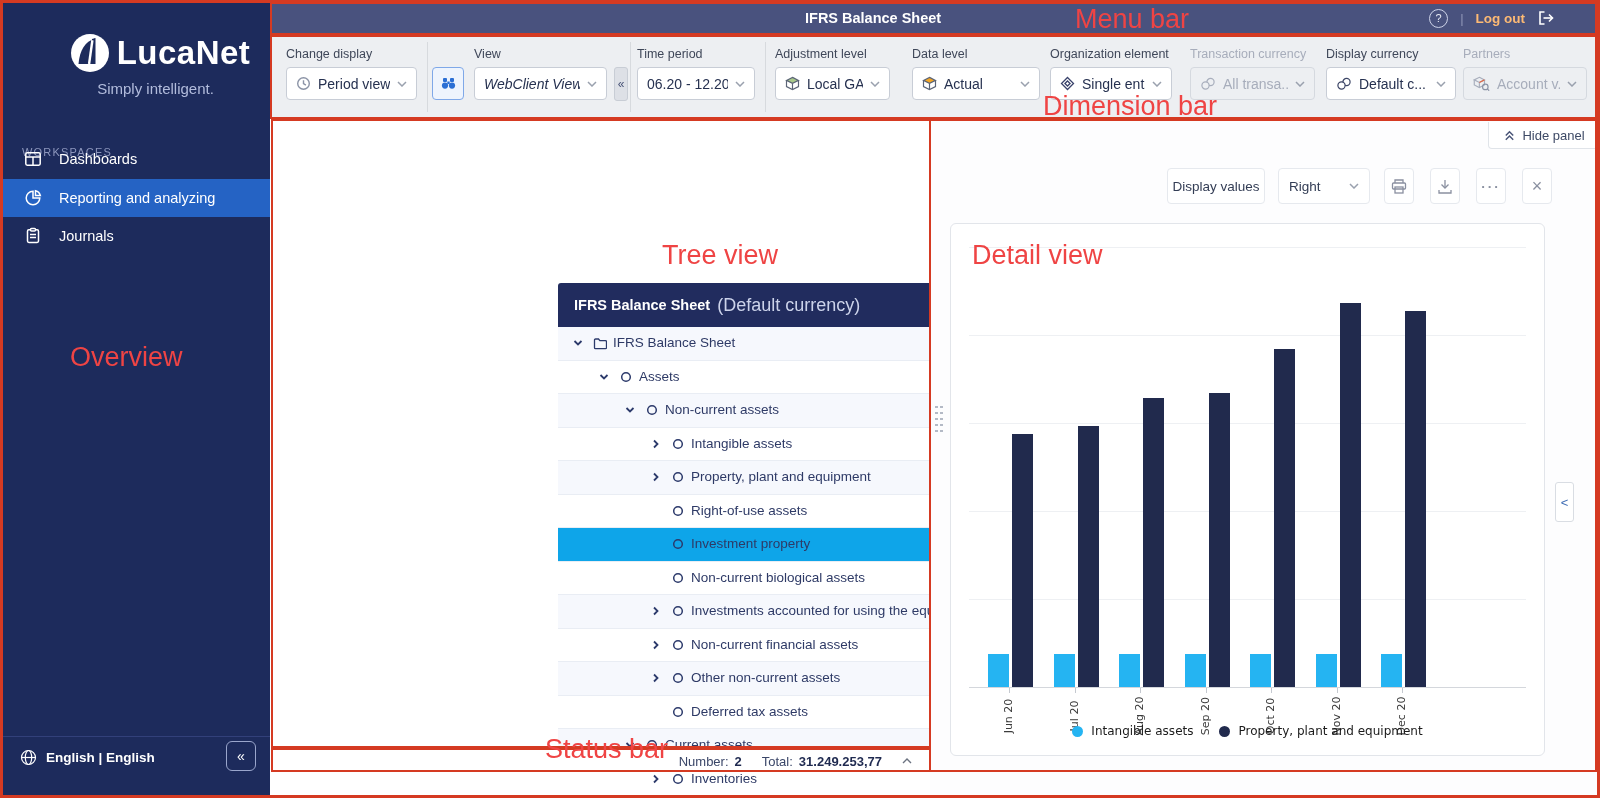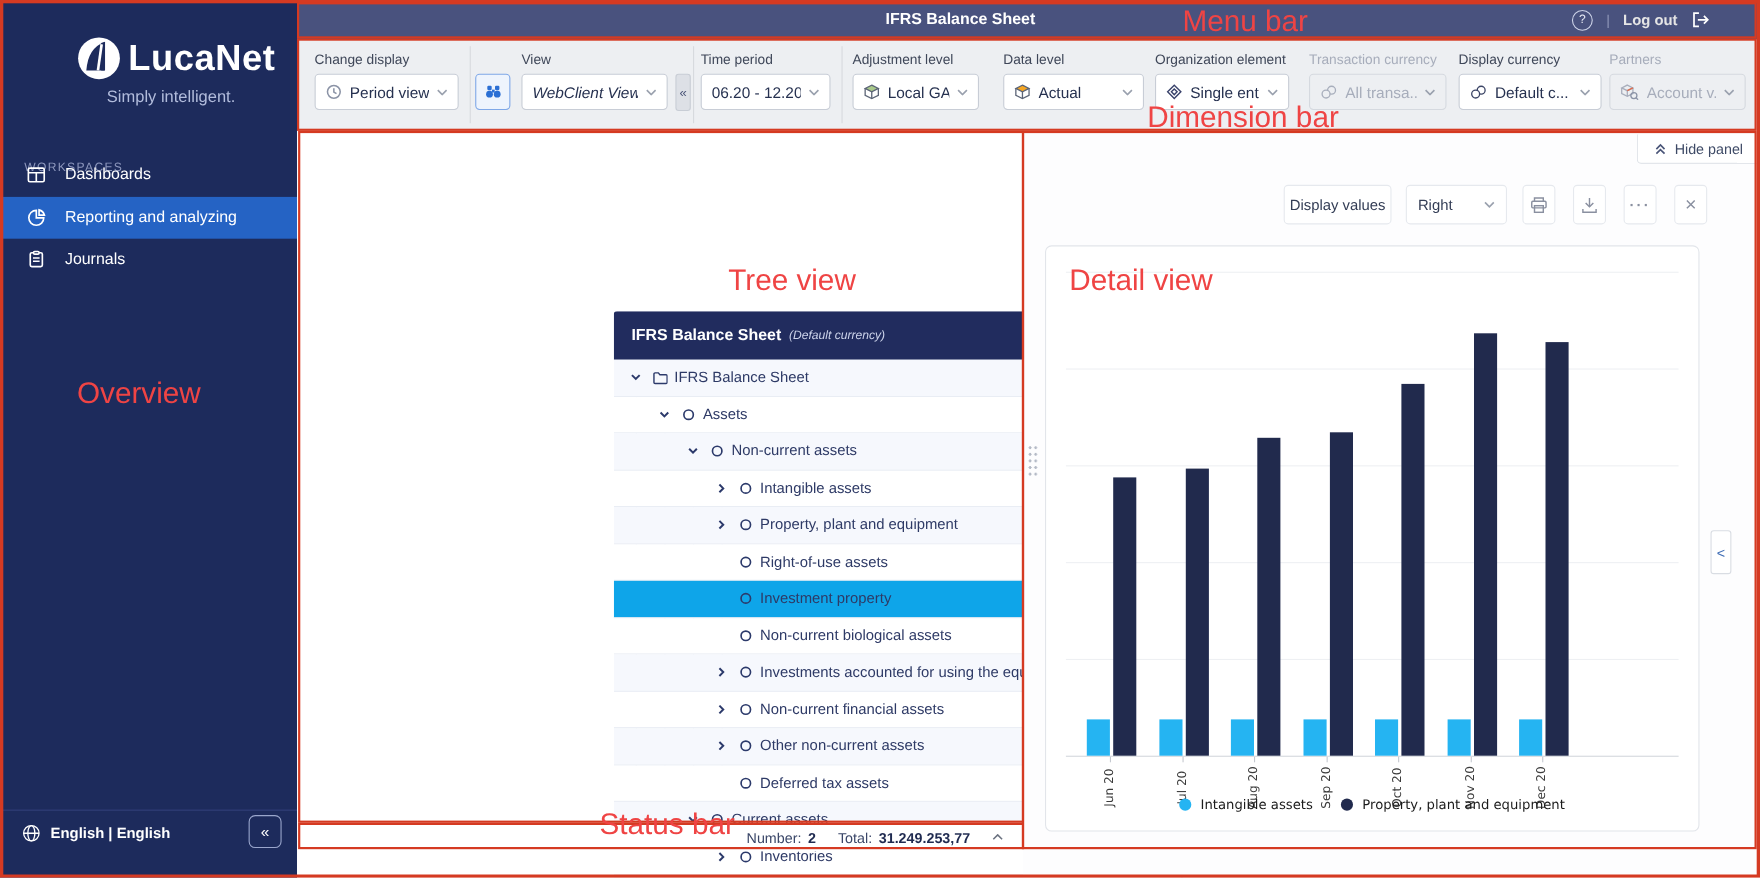--- a/index.html
+++ b/index.html
@@ -20,21 +20,21 @@
   #lang-row{left:20px;top:744px;height:26px;display:flex;align-items:center;gap:9px;color:#fff;font-size:13.5px;font-weight:bold;}
   #side-collapse{left:226px;top:741px;width:28px;height:28px;border:1.5px solid #9aa6cc;border-radius:6px;
     color:#fff;font-size:14px;display:flex;align-items:center;justify-content:center;cursor:pointer;}
   
   #menubar{left:270px;top:0;width:1330px;height:36px;background:#49527e;}
   #menu-title{left:535px;top:0;height:36px;display:flex;align-items:center;color:#fff;font-size:14.5px;font-weight:bold;}
   #menu-right{right:46px;top:0;height:36px;display:flex;align-items:center;gap:12px;position:absolute;}
   #help-icon{width:17px;height:17px;border:1.4px solid #cdd3e8;border-radius:50%;color:#e8ebf5;font-size:11px;
     display:flex;align-items:center;justify-content:center;cursor:pointer;}
   #menu-sep{color:#8f97b8;font-size:13px;}
-  #logout-label{color:#e5e5e5;font-size:13.5px;font-weight:bold;cursor:pointer;}
+  #logout-label{color:#fdba74;font-size:13.5px;font-weight:bold;cursor:pointer;}
   
   #dimbar{left:270px;top:36px;width:1330px;height:82px;background:#edeff2;}
   .dim-label{position:absolute;top:11px;font-size:12.5px;color:#3f4759;white-space:nowrap;}
   .dim-label.disabled{color:#a7adbb;}
   .dim-box{position:absolute;top:31px;height:33px;background:#fff;border:1px solid #c8cdd6;border-radius:4px;
     box-sizing:border-box;display:flex;align-items:center;gap:7px;padding:0 9px;cursor:pointer;}
   .dim-box .val{font-size:14px;color:#263150;white-space:nowrap;overflow:hidden;}
   .dim-box .chev{margin-left:auto;display:flex;}
   .dim-box.disabled{background:#edeff2;border-color:#d5d9df;cursor:default;}
   .dim-box.disabled .val{color:#a7adbb;}
@@ -42,21 +42,21 @@
   #binoculars-btn{left:162px;top:31px;width:32px;height:33px;border:1px solid #7fa8e8;background:#eef4fd;border-radius:4px;
     display:flex;align-items:center;justify-content:center;cursor:pointer;box-sizing:border-box;}
   #dim-collapse{left:344px;top:31px;width:14px;height:34px;background:#dde0e6;border:1px solid #c8cdd5;border-radius:3px;
     color:#4a5578;font-size:12px;display:flex;align-items:center;justify-content:center;cursor:pointer;box-sizing:border-box;}
   
   #treepanel{left:270px;top:118px;width:660px;height:680px;background:#fff;}
   #treetable{left:288px;top:165px;width:630px;height:583px;overflow:hidden;}
   #tree-header{position:absolute;left:0;top:0;width:630px;height:44px;background:#212c5e;border-radius:3px 3px 0 0;
     display:flex;align-items:center;color:#fff;}
   #tree-title{margin-left:16px;font-size:14.5px;font-weight:bold;}
-  #tree-subtitle{margin-left:7px;font-size:11px;color:#ccd3ea;font-style:italic;}
+  #tree-subtitle{margin-left:7px;font-size:18px;color:#ccd3ea;}
   #tree-kebab{position:absolute;left:488px;top:0;height:44px;width:22px;display:flex;align-items:center;justify-content:center;
     color:#fff;font-size:15px;cursor:pointer;}
   #tree-colhead{position:absolute;left:516px;top:0;width:114px;height:44px;border-left:1px solid #5a618a;
     display:flex;align-items:center;padding-left:32px;box-sizing:border-box;font-size:13px;font-weight:bold;color:#fff;}
   #tree-rows{position:absolute;left:0;top:44px;width:630px;height:539px;}
   .tree-row{position:absolute;left:0;width:630px;height:33.5px;border-bottom:1px solid #e9edf4;box-sizing:border-box;cursor:pointer;}
   .tree-chev{position:absolute;top:10px;width:12px;height:12px;display:flex;}
   .tree-ico{position:absolute;top:9px;width:14px;height:14px;display:flex;}
   .tree-lbl{position:absolute;top:8px;font-size:13.5px;color:#2e3a66;white-space:nowrap;}
   .tree-val{position:absolute;left:516px;top:0;width:114px;height:100%;border-left:1px solid #c2c8d4;box-sizing:border-box;

